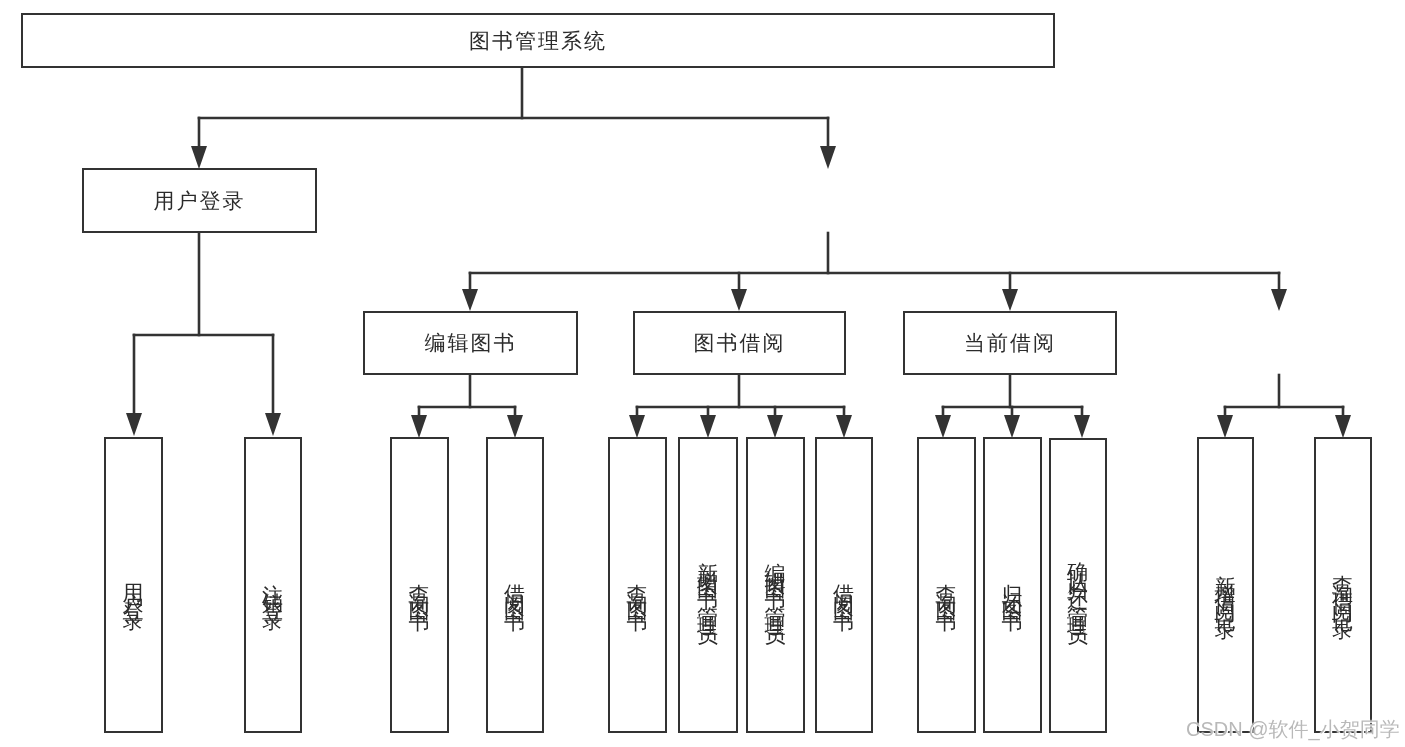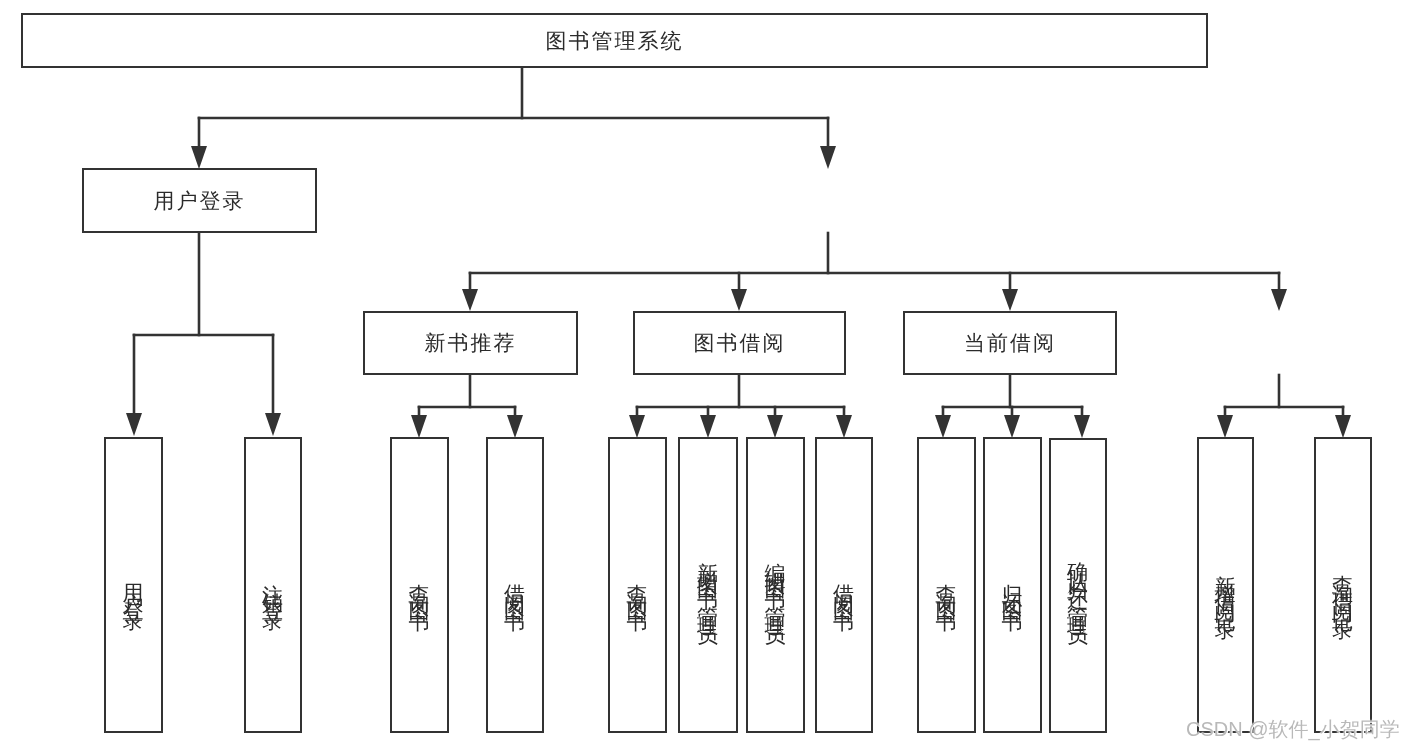--- a/index.html
+++ b/index.html
@@ -131,25 +131,25 @@
     <g>
       <path d="M1279 375 V407"></path>
       <path d="M1225 407 H1343"></path>
       <path d="M1225 407 V416"></path>
       <path d="M1343 407 V416"></path>
       <polygon points="1217,415 1233,415 1225,438"></polygon>
       <polygon points="1335,415 1351,415 1343,438"></polygon>
     </g>
   </svg>
 
-  <div class="box h title" style="left:21px; top:13px; width:1187px; height:55px;">图书管理系统</div>
+  <div class="box h title" style="left:21px; top:13px; width:1034px; height:55px;">图书管理系统</div>
 
   <div class="box h" style="left:82px; top:168px; width:235px; height:65px;">用户登录</div>
 
-  <div class="box h" style="left:363px; top:311px; width:215px; height:64px;">新书推荐</div>
+  <div class="box h" style="left:363px; top:311px; width:215px; height:64px;">编辑图书</div>
   <div class="box h" style="left:903px; top:311px; width:214px; height:64px;">当前借阅</div>
   <div class="box h" style="left:633px; top:311px; width:213px; height:64px;">图书借阅</div>
 
   <div class="box v" style="left:104px; top:437px; width:59px; height:296px;">用户登录</div>
   <div class="box v" style="left:244px; top:437px; width:58px; height:296px;">注销登录</div>
 
   <div class="box v" style="left:390px; top:437px; width:59px; height:296px;">查询图书</div>
   <div class="box v" style="left:486px; top:437px; width:58px; height:296px;">借阅图书</div>
 
   <div class="box v" style="left:608px; top:437px; width:59px; height:296px;">查询图书</div>

